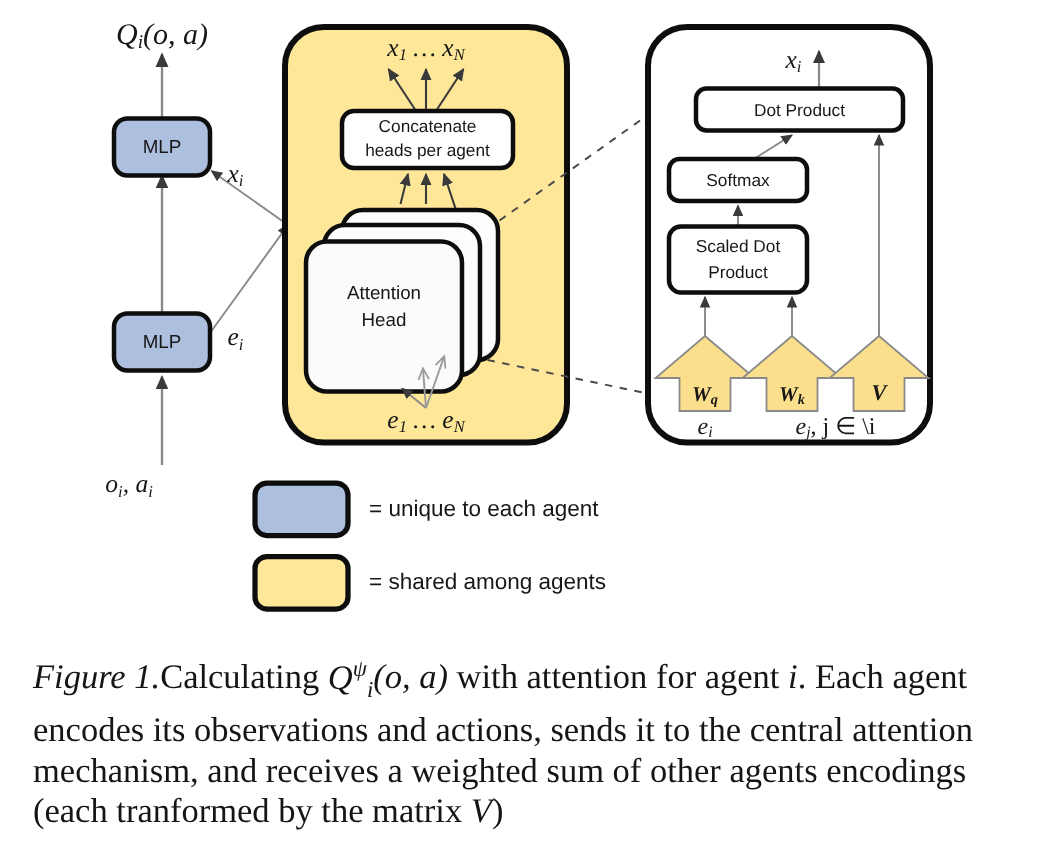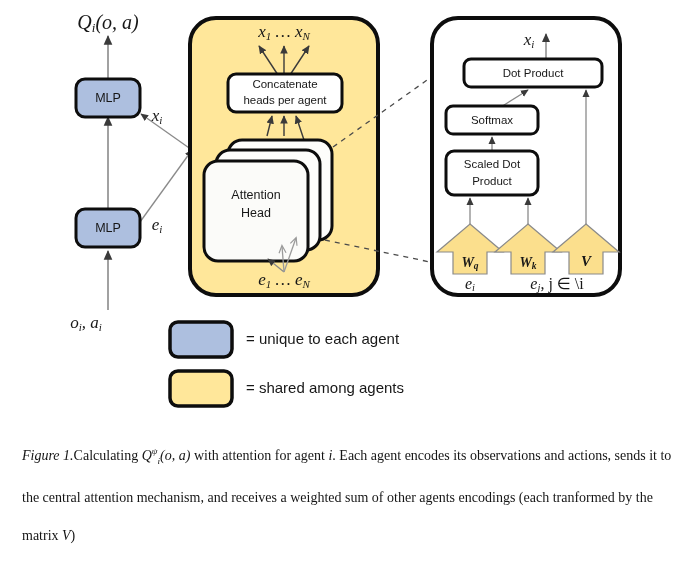--- a/index.html
+++ b/index.html
@@ -59,22 +59,22 @@
     dominant-baseline: middle;
   }
 
   
   .caption {
     position: absolute;
     left: 22px;
     top: 432px;
     width: 660px;
     font-family: "Liberation Serif", serif;
-    font-size: 14px;
-    line-height: 38px;
+    font-size: 23px;
+    line-height: 27px;
     color: #151515;
     text-align: left;
   }
   .caption .fig-no {
     font-style: italic;
   }
   .cap-math {
     font-family: "Liberation Serif", serif;
     font-style: italic;
   }

